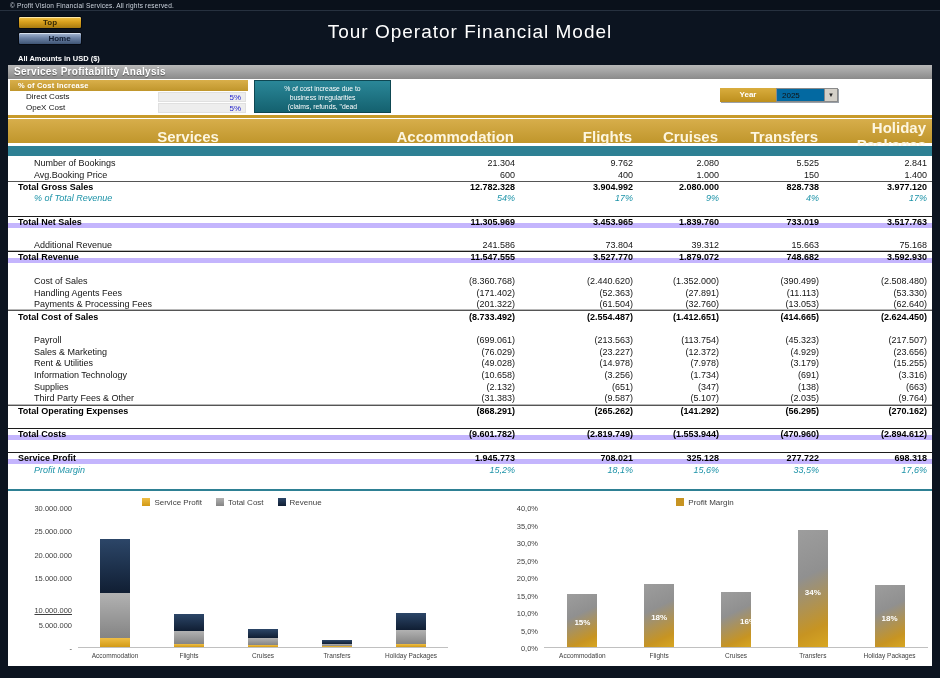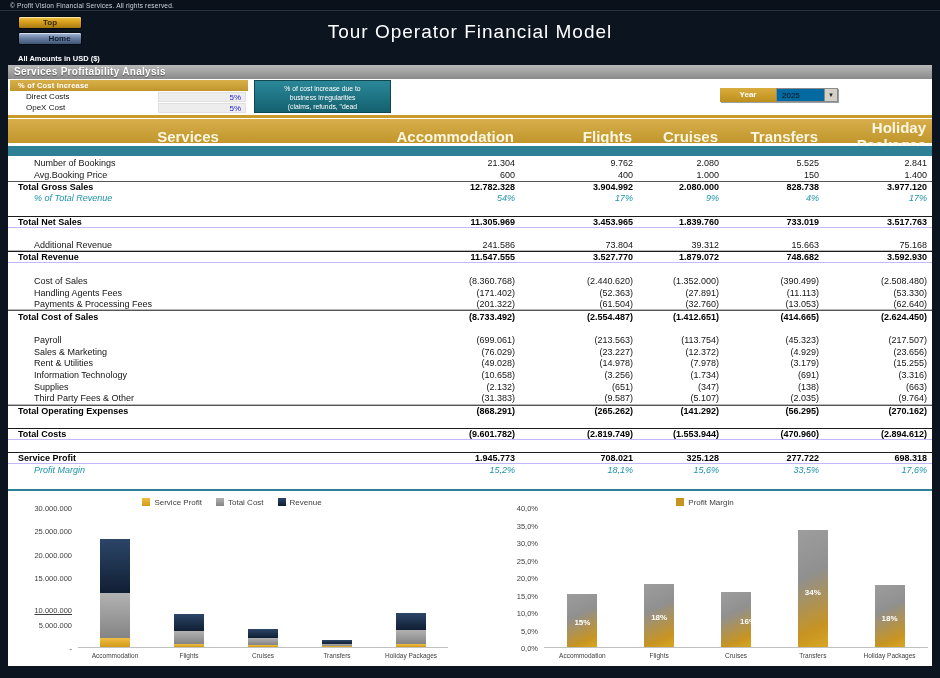--- a/index.html
+++ b/index.html
@@ -56,21 +56,21 @@
   .thead .hc { color:#fdf6e0; font-weight:bold; font-size:15px; padding-right:6px; text-align:right; }
   .thead .hc.first { text-align:center; padding-right:0; }
   .teal-band { position:absolute; top:67px; left:0; width:924px; height:10px; background:#2E8094; }
   .tbody { position:absolute; top:78px; left:0; width:924px; }
   .trow { height:11.8px; align-items:center; font-size:9px; color:#141414; }
   .trow .c { text-align:right; padding-right:5px; white-space:nowrap; }
   .trow .lab { text-align:left; padding-left:26px; white-space:nowrap; }
   .trow.total .lab, .trow.total-box .lab { padding-left:10px; font-weight:bold; }
   .trow.total, .trow.total-box { font-weight:bold; color:#000; }
   .trow.total { border-top:1px solid #555; }
-  .trow.total-box { border-top:1px solid #1c1c1c; border-bottom:1px solid #c4b5fd; }
+  .trow.total-box { border-top:1px solid #1c1c1c; border-bottom:5px solid #c4b5fd; }
   .trow.item-u { border-bottom:1px solid #b8b8b8; }
   .trow.pct { color:#1d93a8; font-style:italic; }
   .trow.spacer { height:11.8px; }
   .table-endline { position:absolute; top:410px; left:0; width:924px; height:2px; background:#2E8094; }
 
   
   .chart { position:absolute; top:417px; height:168px; }
   #chart-left { left:8px; width:432px; }
   #chart-right { left:474px; width:446px; }
   .legend { height:12px; display:flex; justify-content:center; gap:14px; align-items:center; }

